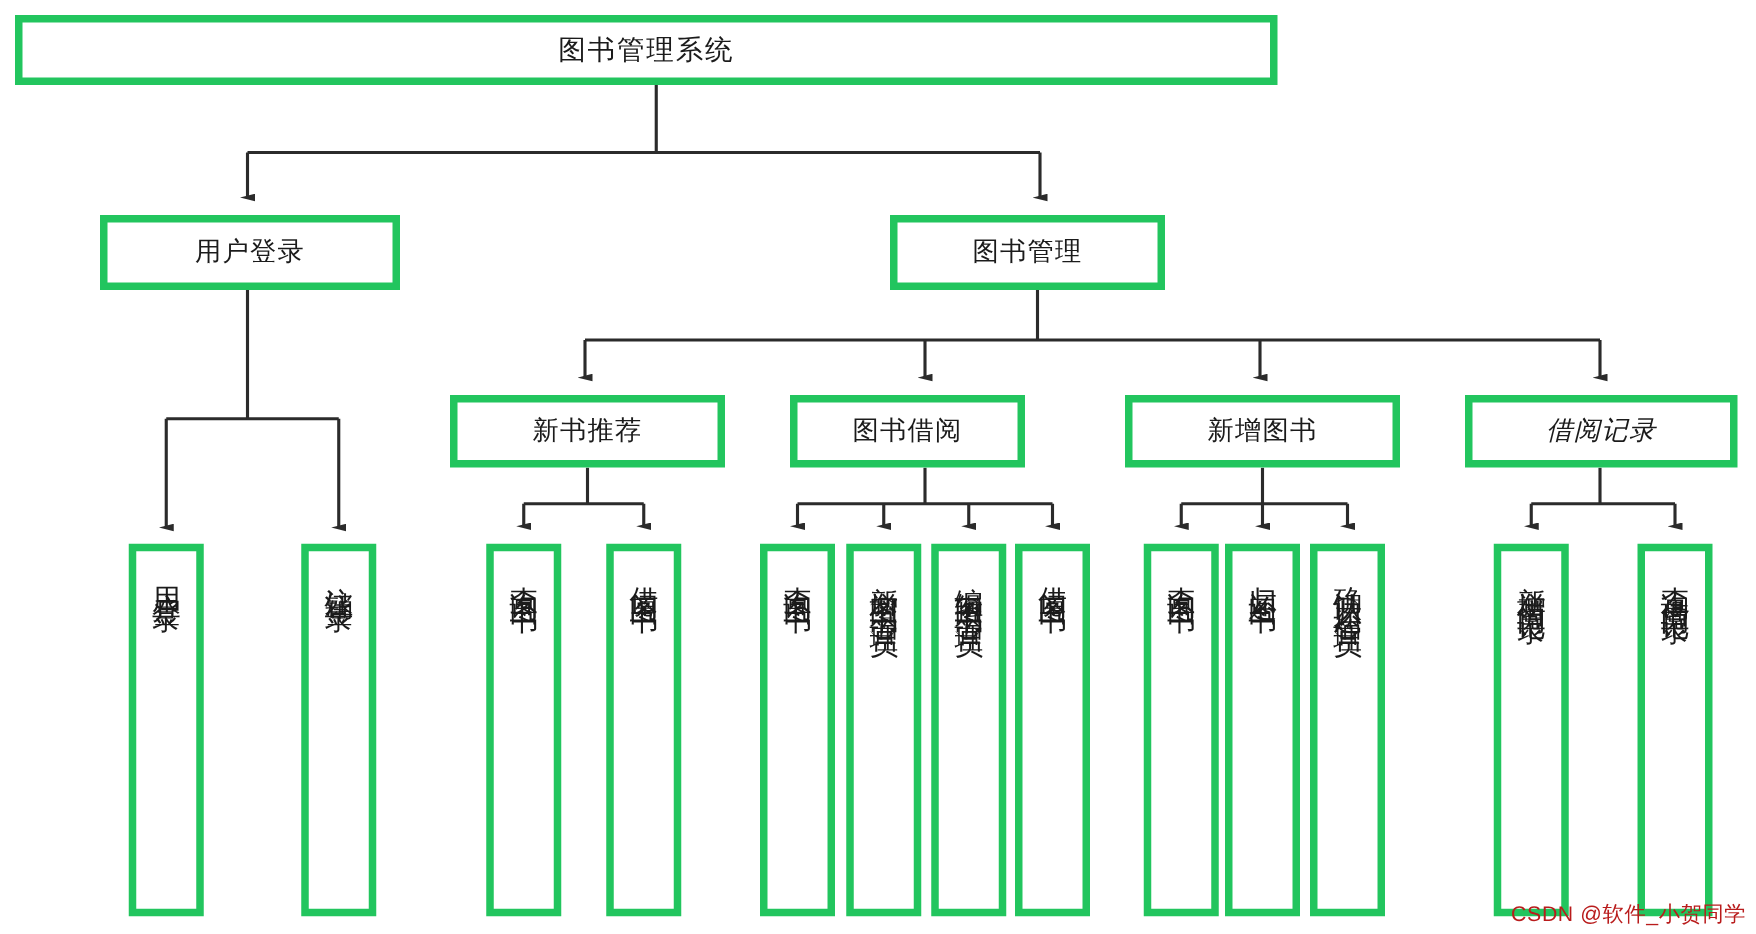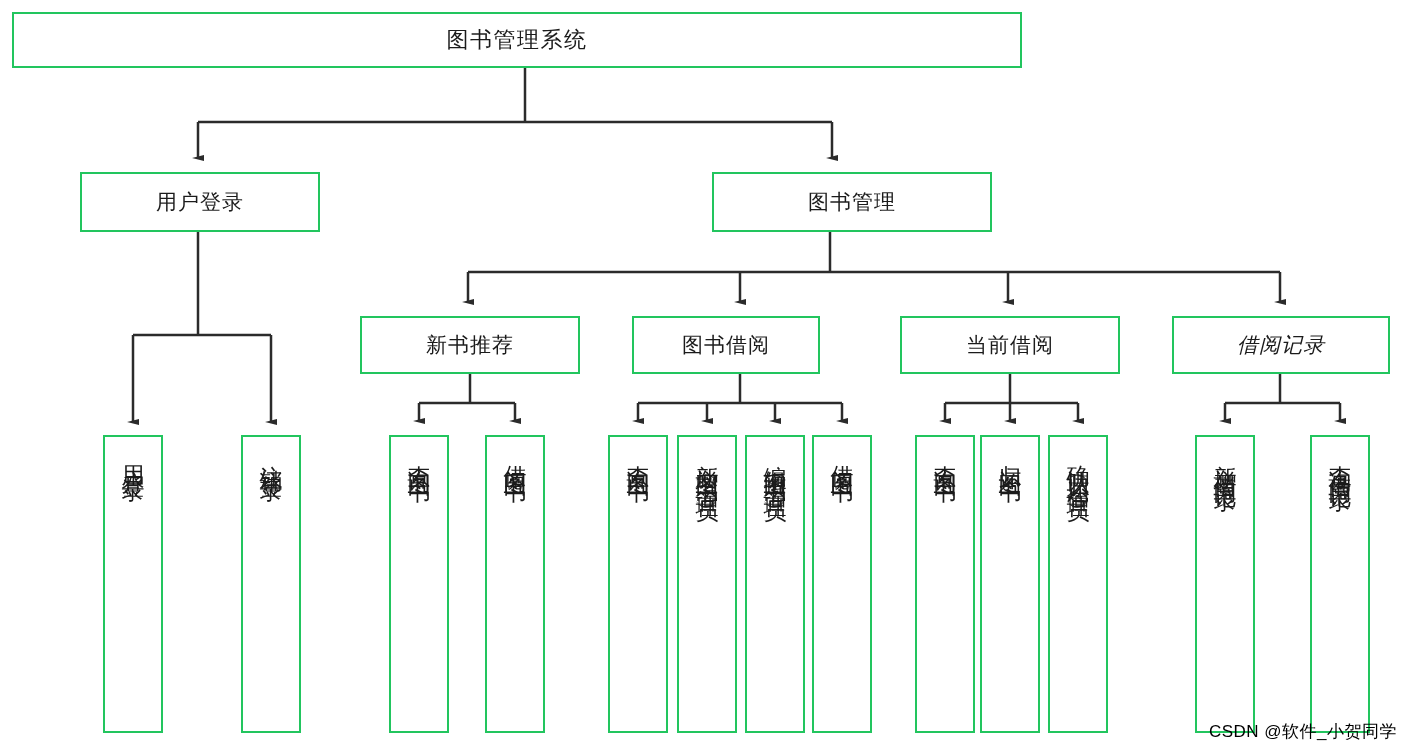--- a/index.html
+++ b/index.html
@@ -10,21 +10,21 @@
     font-family:"Liberation Sans","DejaVu Sans",sans-serif;
     overflow:hidden;
   }
   #canvas{position:relative;width:1405px;height:747px;}
   svg.links{position:absolute;left:0;top:0;width:1405px;height:747px;pointer-events:none;}
 
   .node{
     position:absolute;
     box-sizing:border-box;
     background:#ffffff;
-    border:2px solid #22c55e;
+    border:6px solid #22c55e;
     display:flex;
     align-items:center;
     justify-content:center;
     color:#1b1b1b;
   }
   .node .label{
     display:block;
     text-align:center;
     line-height:1.18;
     white-space:nowrap;
@@ -43,21 +43,21 @@
     text-orientation:upright;
     font-size:23px;
     line-height:1.0;
     letter-spacing:5px;
     white-space:nowrap;
   }
   .watermark{
     position:absolute;
     right:8px;bottom:4px;
     font-size:17px;
-    color:#000000;
+    color:#b91c1c;
     letter-spacing:0.5px;
     white-space:nowrap;
   }
 </style>
 </head>
 <body>
 
 <div id="canvas">
 
   <svg class="links" viewBox="0 0 1405 747">
@@ -110,32 +110,32 @@
     </g>
   </svg>
 
   <div class="node root horiz" style="left:12px;top:12px;width:1010px;height:56px;">
     <span class="label">图书管理系统</span>
   </div>
 
   <div class="node horiz" style="left:80px;top:172px;width:240px;height:60px;">
     <span class="label">用户登录</span>
   </div>
-  <div class="node horiz" style="left:712px;top:172px;width:280px;height:60px;">
+  <div class="node horiz" style="left:712px;top:172px;width:220px;height:60px;">
     <span class="label">图书管理</span>
   </div>
 
   <div class="node horiz" style="left:360px;top:316px;width:220px;height:58px;">
     <span class="label">新书推荐</span>
   </div>
   <div class="node horiz" style="left:632px;top:316px;width:188px;height:58px;">
     <span class="label">图书借阅</span>
   </div>
   <div class="node horiz" style="left:900px;top:316px;width:220px;height:58px;">
-    <span class="label">当前借阅</span>
+    <span class="label">新增图书</span>
   </div>
   <div class="node horiz" style="left:1172px;top:316px;width:218px;height:58px;font-style:italic;">
     <span class="label">借阅记录</span>
   </div>
 
   <div class="node leaf" style="left:103px;top:435px;width:60px;height:298px;">
     <span class="label">用户登录</span>
   </div>
   <div class="node leaf" style="left:241px;top:435px;width:60px;height:298px;">
     <span class="label">注销登录</span>

